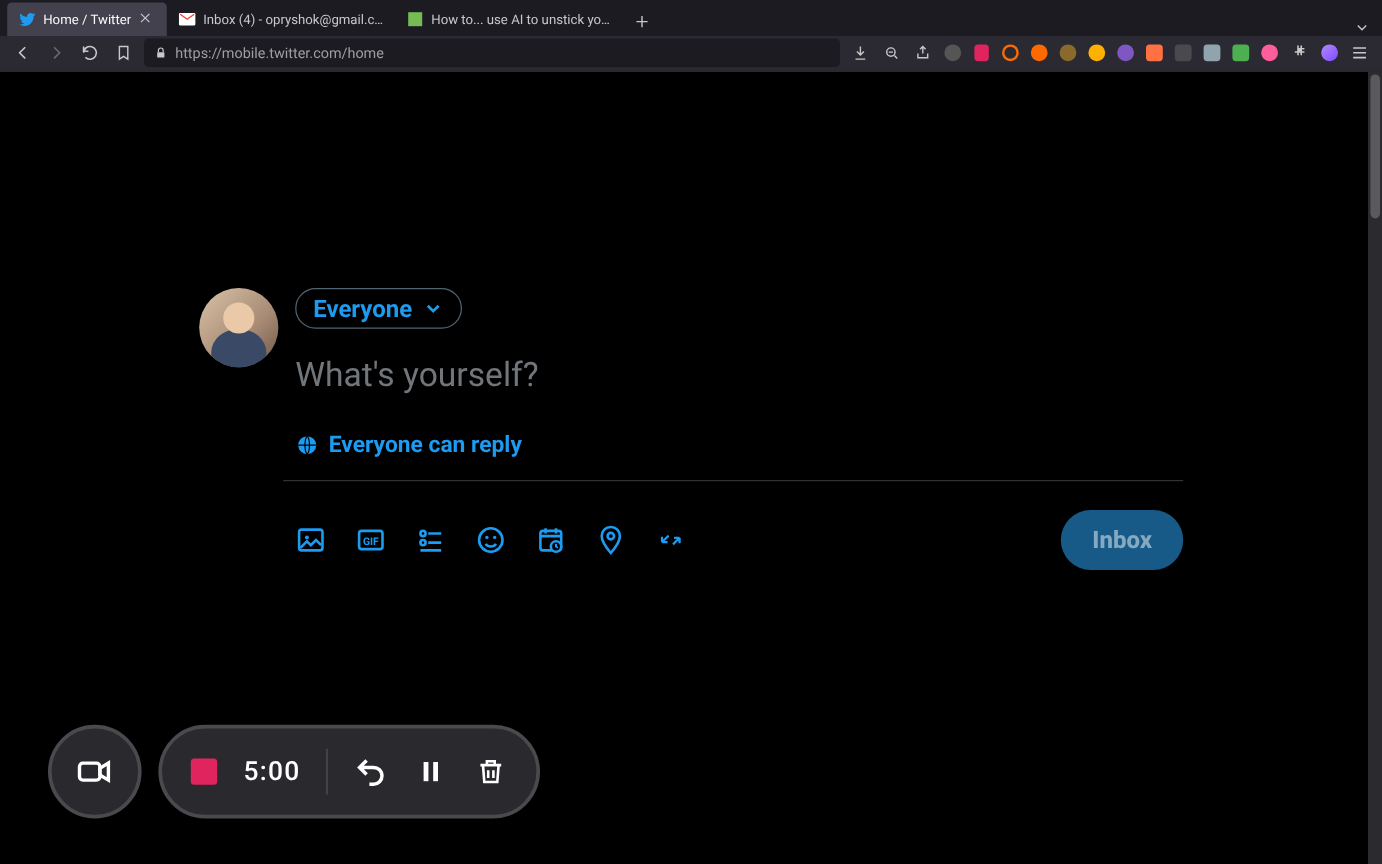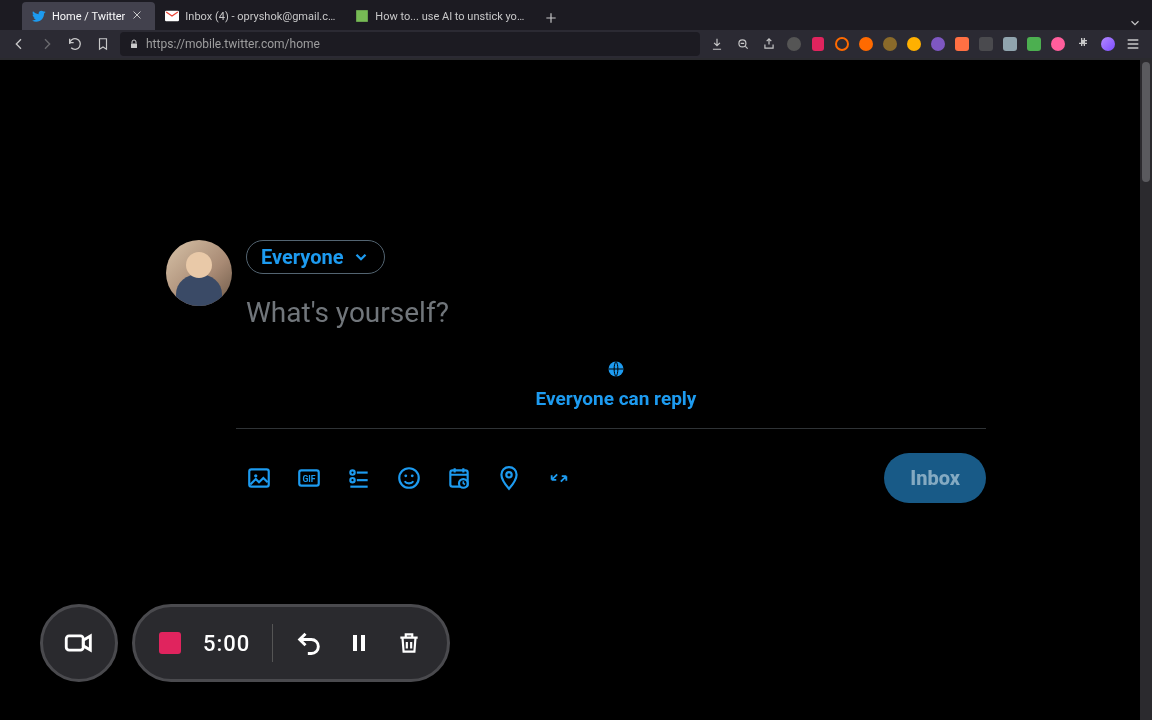--- a/index.html
+++ b/index.html
@@ -13,21 +13,21 @@
 
 
 .browser-chrome {
   background: #2a2a2e;
   height: 60px;
 }
 .tab-strip {
   height: 30px;
   display: flex;
   align-items: flex-end;
-  padding-left: 22px;
+  padding-left: 6px;
   background: #1c1b22;
 }
 .tab {
   display: flex; align-items: center;
   height: 28px; padding: 0 10px;
   color: #c8c8c9; font-size: 11px;
   gap: 6px; max-width: 190px;
   border-radius: 4px 4px 0 0;
 }
 .tab.active { background: #42414d; color: #f9f9fa; }
@@ -106,21 +106,20 @@
 }
 .compose-input {
   margin-top: 22px;
   color: #71767b; font-size: 28px; font-weight: 400;
 }
 .reply-line {
   margin-top: 30px;
   display: flex; align-items: center; gap: 8px;
   color: #1d9bf0; font-weight: 700; font-size: 19px;
   padding-bottom: 18px;
-  flex-direction: column;
 }
 .divider {
   border-bottom: 1px solid #2f3336;
   margin-left: -10px;
 }
 
 .compose-toolbar {
   display: flex; align-items: center;
   padding-top: 24px;
 }

